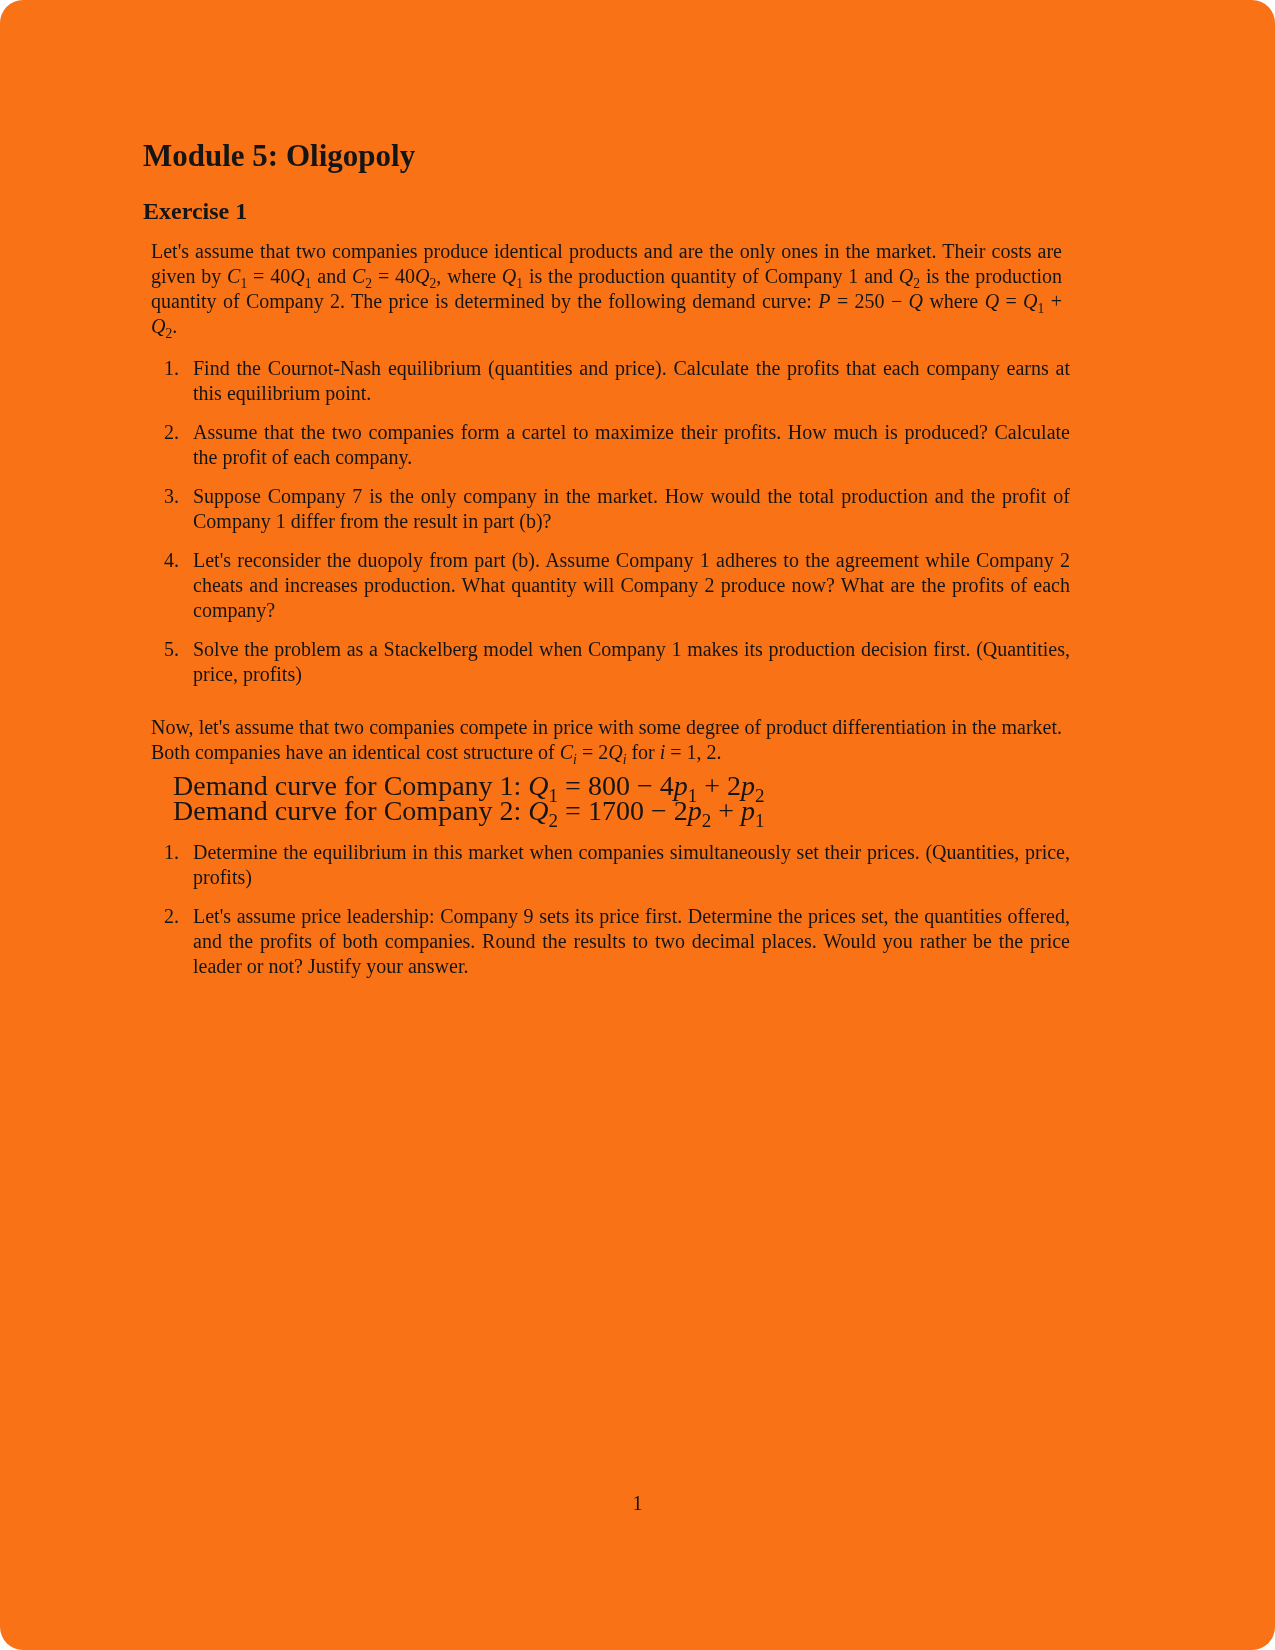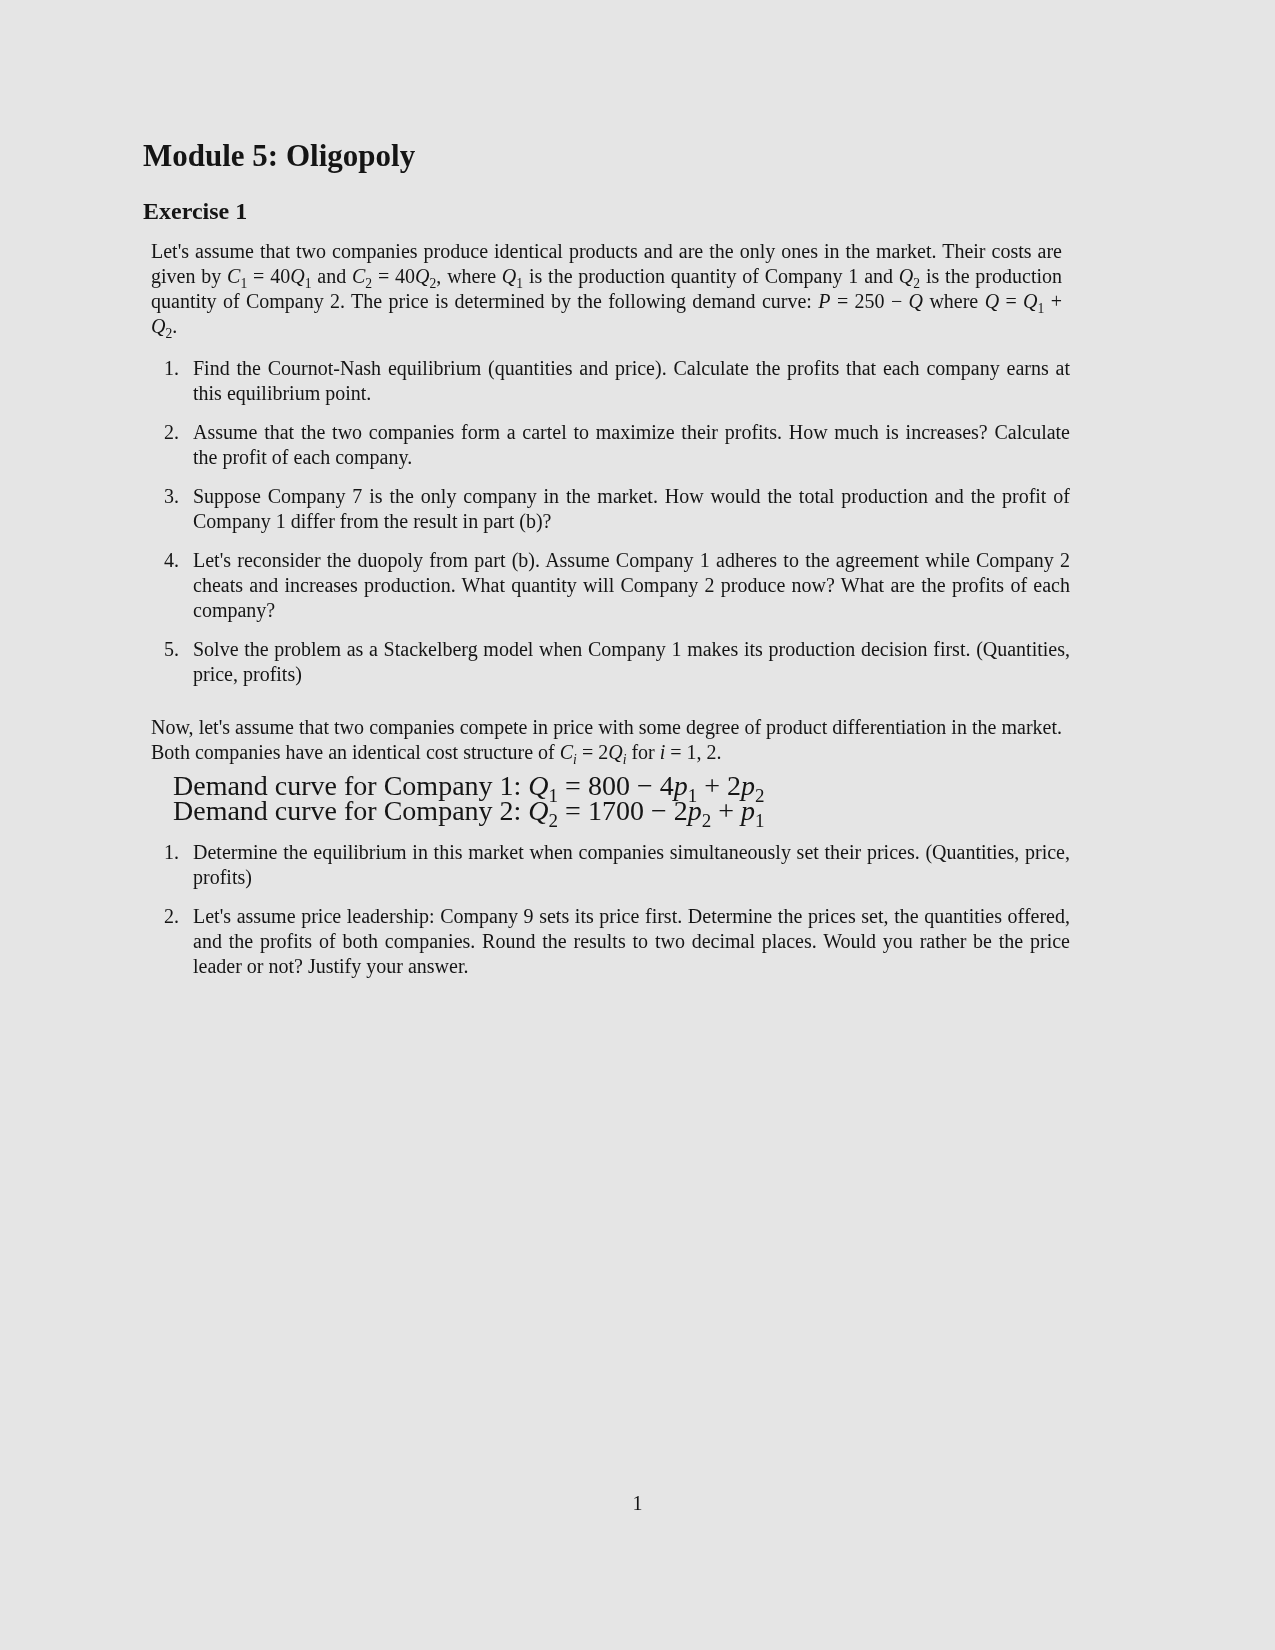--- a/index.html
+++ b/index.html
@@ -2,24 +2,25 @@
 <html><head>
 <meta charset="utf-8">
 <title>Module 5: Oligopoly</title>
 <style>
   * { box-sizing: border-box; }
   html, body { margin: 0; padding: 0; background: #ffffff; }
   .page {
     position: relative;
     width: 1275px;
     height: 1650px;
-    background: #e5e5e5;
+    background: #f97316;
     color: #151515;
     font-family: "Liberation Serif", "DejaVu Serif", serif;
     overflow: hidden;
+    border-radius: 23px;
   }
   .content {
     position: absolute;
     left: 143px;
     top: 138px;
     width: 927px;
   }
   .doc-title {
     font-size: 31px;
     font-weight: 700;
@@ -84,21 +85,21 @@
     <section>
       <h2 class="exercise-heading">Exercise 1</h2>
       <p class="body-text">Let's assume that two companies produce identical products and are the only ones in the market. Their costs are given by <span class="math"><i>C</i><sub>1</sub> = 40<i>Q</i><sub>1</sub></span> and <span class="math"><i>C</i><sub>2</sub> = 40<i>Q</i><sub>2</sub></span>, where <span class="math"><i>Q</i><sub>1</sub></span> is the production quantity of Company 1 and <span class="math"><i>Q</i><sub>2</sub></span> is the production quantity of Company 2. The price is determined by the following demand curve: <span class="math"><i>P</i> = 250 − <i>Q</i></span> where <span class="math"><i>Q</i> = <i>Q</i><sub>1</sub> + <i>Q</i><sub>2</sub></span>.</p>
       <ol class="enum">
         <li class="enum-item">
           <span class="enum-label">1.</span>
           <div class="item-text">Find the Cournot-Nash equilibrium (quantities and price). Calculate the profits that each company earns at this equilibrium point.</div>
         </li>
         <li class="enum-item">
           <span class="enum-label">2.</span>
-          <div class="item-text">Assume that the two companies form a cartel to maximize their profits. How much is increases? Calculate the profit of each company.</div>
+          <div class="item-text">Assume that the two companies form a cartel to maximize their profits. How much is produced? Calculate the profit of each company.</div>
         </li>
         <li class="enum-item">
           <span class="enum-label">3.</span>
           <div class="item-text">Suppose Company 7 is the only company in the market. How would the total production and the profit of Company 1 differ from the result in part (b)?</div>
         </li>
         <li class="enum-item">
           <span class="enum-label">4.</span>
           <div class="item-text">Let's reconsider the duopoly from part (b). Assume Company 1 adheres to the agreement while Company 2 cheats and increases production. What quantity will Company 2 produce now? What are the profits of each company?</div>
         </li>
         <li class="enum-item">

